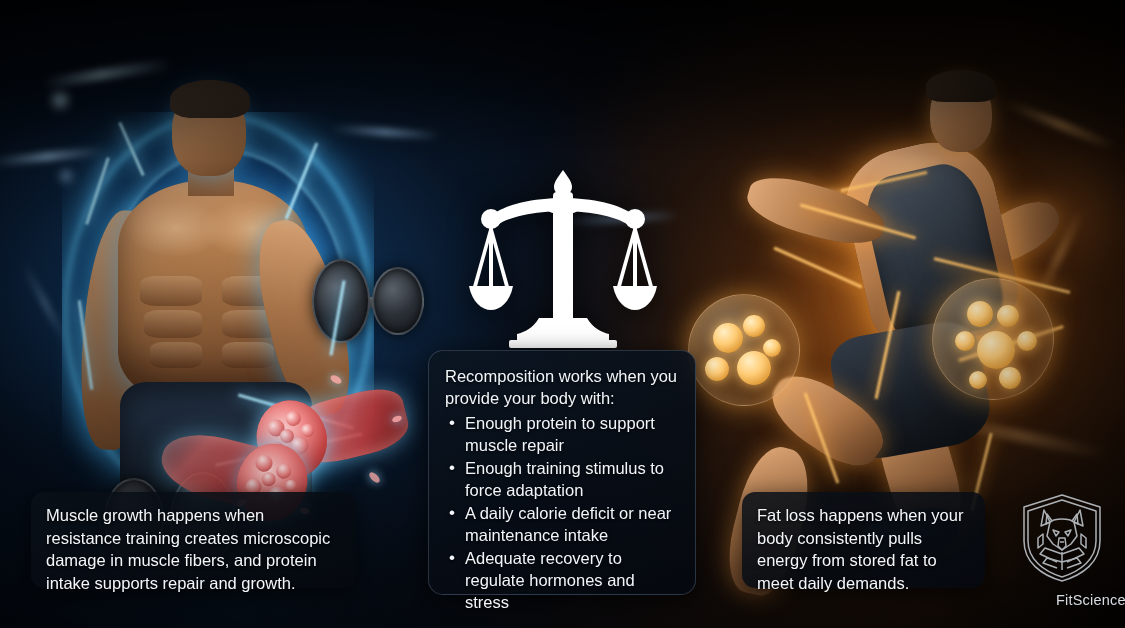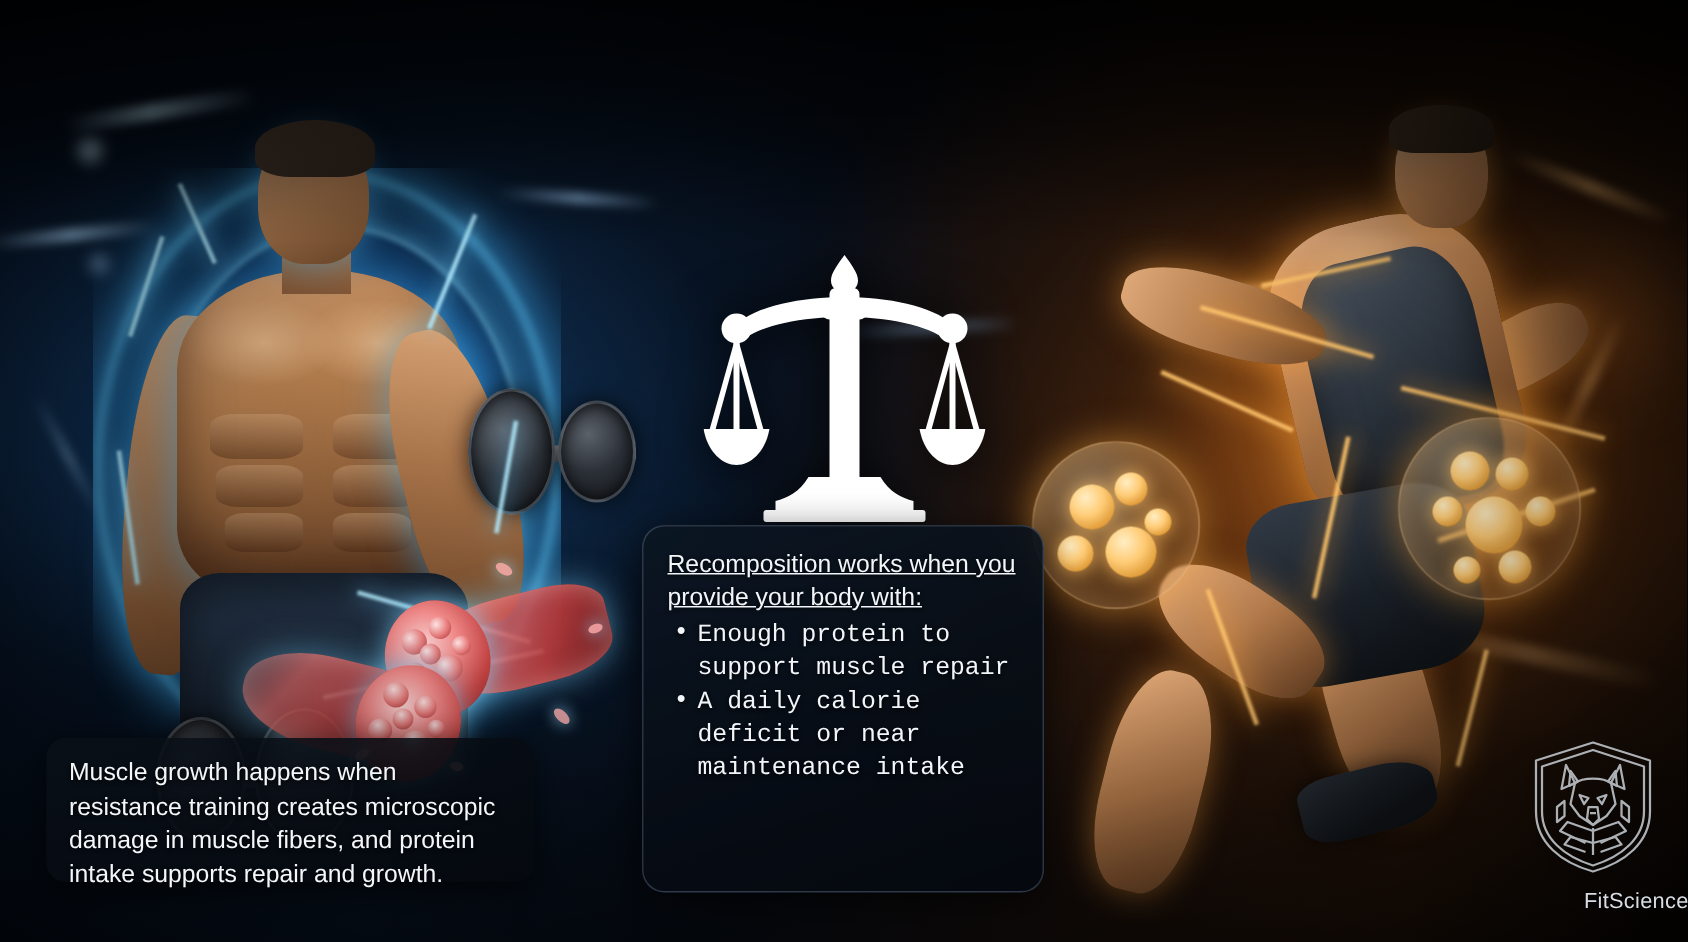--- a/index.html
+++ b/index.html
@@ -285,29 +285,27 @@
     border-radius:15px;
     background:linear-gradient(160deg, rgba(12,22,34,.9) 0%, rgba(7,13,22,.93) 55%, rgba(5,9,15,.95) 100%);
     border:1px solid rgba(150,180,210,.25);
     box-shadow:0 6px 26px rgba(0,0,0,.65);
     padding:14px 16px 12px 16px;
     z-index:38;
   }
   .cp-intro {
     color:#f2f6fa; font-size:16.5px; line-height:22px;
     text-shadow:0 1px 3px rgba(0,0,0,.85);
-    text-decoration:underline;
   }
   .cp-list { list-style:none; margin-top:3px; }
   .cp-list li {
     position:relative;
     color:#f2f6fa; font-size:16.5px; line-height:22px;
     padding-left:20px; margin-top:1px;
     text-shadow:0 1px 3px rgba(0,0,0,.85);
-    font-family:Liberation Mono, monospace;
   }
   .cp-list li::before {
     content:"•"; position:absolute; left:4px; top:0;
     font-size:17px; color:#f2f6fa;
   }
 
   .cap-box {
     position:absolute;
     border-radius:13px;
     background:linear-gradient(160deg, rgba(10,16,24,.88) 0%, rgba(5,9,15,.93) 100%);
@@ -500,28 +498,33 @@
       <path d="M164 58 h4 v64 h-4 z"></path>
 
       <path d="M144 118 h44 c-3 16 -13 24 -22 24 c-9 0 -19 -8 -22 -24 z"></path>
     </g>
   </svg>
 
   <div class="center-panel">
     <div class="cp-intro">Recomposition works when you provide your body with:</div>
     <ul class="cp-list">
       <li>Enough protein to support muscle repair</li>
+      <li>Enough training stimulus to force adaptation</li>
       <li>A daily calorie deficit or near maintenance intake</li>
+      <li>Adequate recovery to regulate hormones and stress</li>
     </ul>
   </div>
 
   <div class="cap-box cap-left">
     <div class="cap-text">Muscle growth happens when resistance training creates microscopic damage in muscle fibers, and protein intake supports repair and growth.</div>
   </div>
 
+  <div class="cap-box cap-right">
+    <div class="cap-text">Fat loss happens when your body consistently pulls energy from stored fat to meet daily demands.</div>
+  </div>
 
   <div class="logo-wrap">
     <svg class="logo-mark" viewBox="0 0 86 92">
       <g fill="none" stroke="#cfd6dd" stroke-width="1.5" stroke-linejoin="round">
 
         <path d="M43 3 L81 15 V49 C81 70 64 83 43 89 C22 83 5 70 5 49 V15 Z"></path>
         <path d="M43 8 L77 19 V49 C77 67 62 79 43 85 C24 79 9 67 9 49 V19 Z"></path>
 
         <path d="M25 18 L22 34 L31 30 Z"></path>
         <path d="M61 18 L64 34 L55 30 Z"></path>

